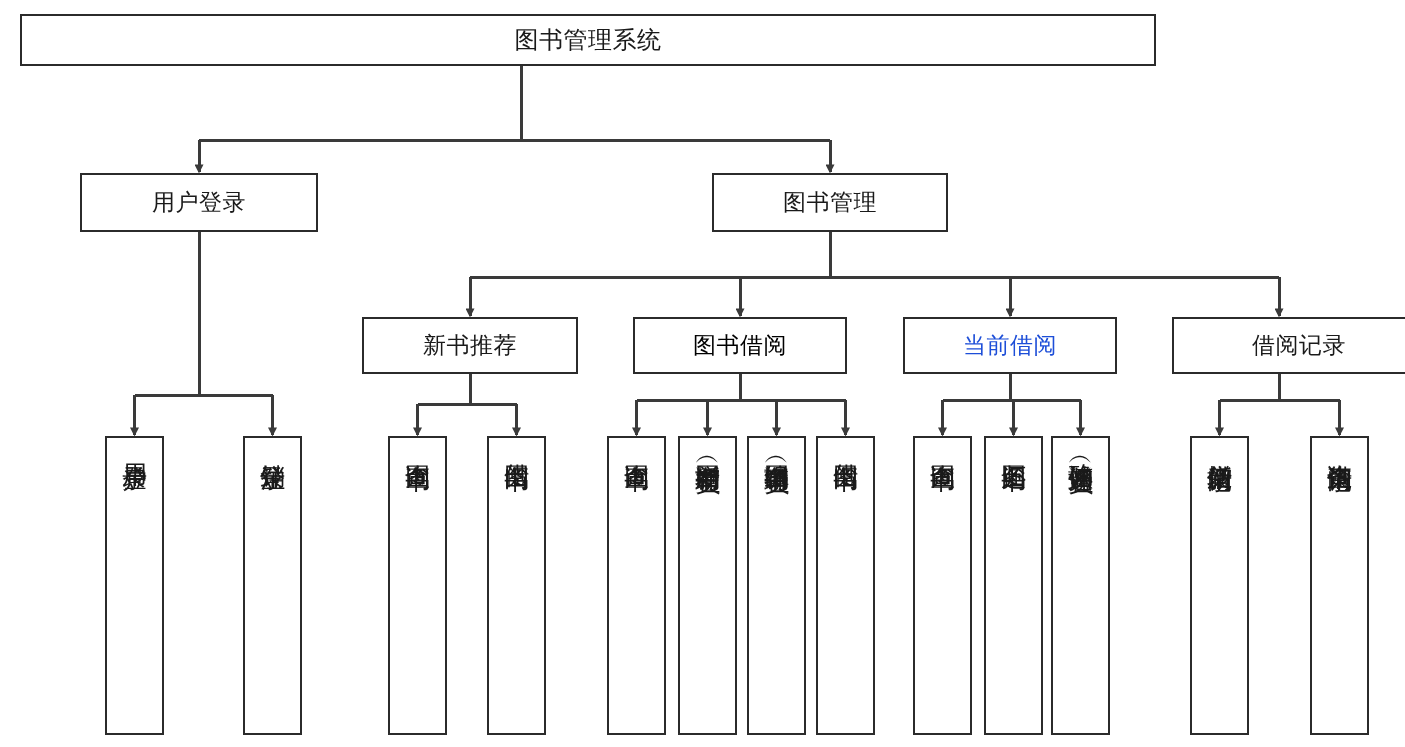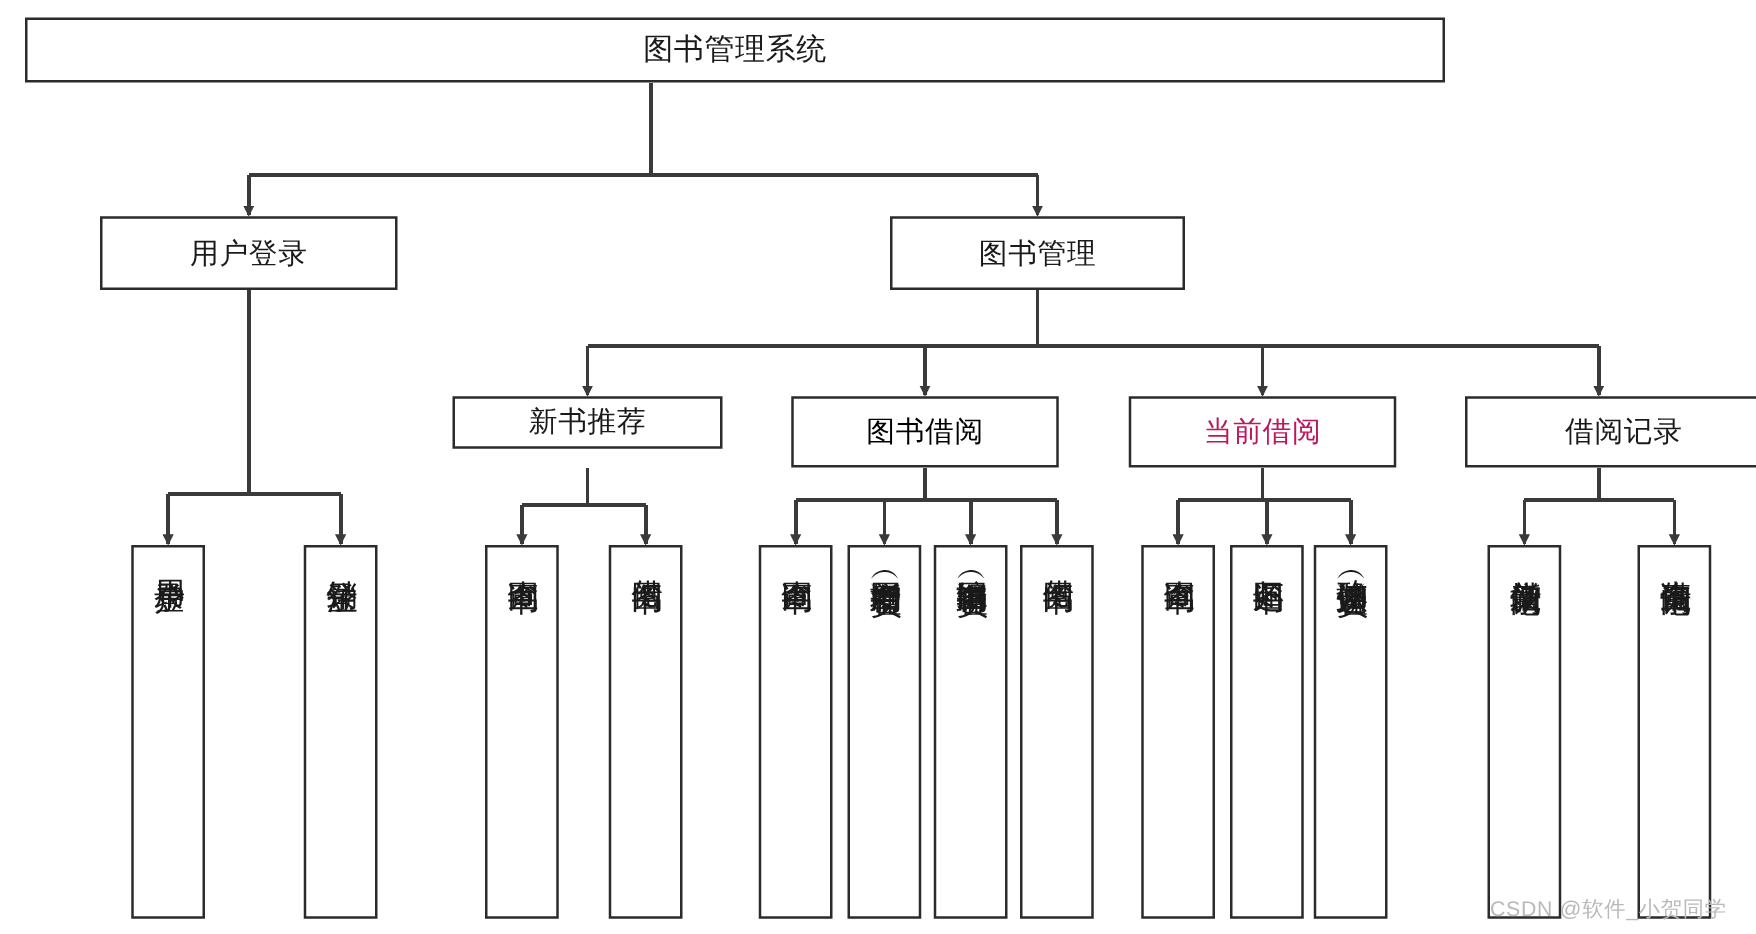--- a/index.html
+++ b/index.html
@@ -121,28 +121,28 @@
   <div id="node-layer">
       <div class="node-box node-h node-root" style="left: 20px; top: 14px; width: 1136px; height: 52px; border-color: rgb(43, 43, 43);">
         <span class="node-label" style="color: rgb(26, 26, 26);">图书管理系统</span>
       </div>
       <div class="node-box node-h" style="left: 80px; top: 173px; width: 238px; height: 59px; border-color: rgb(43, 43, 43);">
         <span class="node-label" style="color: rgb(26, 26, 26);">用户登录</span>
       </div>
       <div class="node-box node-h" style="left: 712px; top: 173px; width: 236px; height: 59px; border-color: rgb(43, 43, 43);">
         <span class="node-label" style="color: rgb(26, 26, 26);">图书管理</span>
       </div>
-      <div class="node-box node-h" style="left: 362px; top: 317px; width: 216px; height: 42px; border-color: rgb(43, 43, 43);">
+      <div class="node-box node-h" style="left: 362px; top: 317px; width: 216px; height: 57px; border-color: rgb(43, 43, 43);">
         <span class="node-label" style="color: rgb(26, 26, 26);">新书推荐</span>
       </div>
       <div class="node-box node-h" style="left: 633px; top: 317px; width: 214px; height: 57px; border-color: rgb(43, 43, 43);">
         <span class="node-label" style="color: #000000;">图书借阅</span>
       </div>
       <div class="node-box node-h" style="left: 903px; top: 317px; width: 214px; height: 57px; border-color: rgb(43, 43, 43);">
-        <span class="node-label" style="color: #be185d;">当前借阅</span>
+        <span class="node-label" style="color: #1d4ed8;">当前借阅</span>
       </div>
       <div class="node-box node-h" style="left: 1172px; top: 317px; width: 254px; height: 57px; border-color: rgb(43, 43, 43);">
         <span class="node-label" style="color: rgb(26, 26, 26);">借阅记录</span>
       </div>
       <div class="node-box node-v" style="left: 105px; top: 436px; width: 59px; height: 299px; border-color: rgb(43, 43, 43);">
         <span class="node-label" style="color: rgb(26, 26, 26);">用户登录</span>
       </div>
       <div class="node-box node-v" style="left: 243px; top: 436px; width: 59px; height: 299px; border-color: rgb(43, 43, 43);">
         <span class="node-label" style="color: rgb(26, 26, 26);">注销登录</span>
       </div>
@@ -173,14 +173,13 @@
       <div class="node-box node-v" style="left: 1051px; top: 436px; width: 59px; height: 299px; border-color: rgb(43, 43, 43);">
         <span class="node-label" style="color: rgb(26, 26, 26);">确认归还（管理员）</span>
       </div>
       <div class="node-box node-v" style="left: 1190px; top: 436px; width: 59px; height: 299px; border-color: rgb(43, 43, 43);">
         <span class="node-label" style="color: rgb(26, 26, 26);">新增借阅记录</span>
       </div>
       <div class="node-box node-v" style="left: 1310px; top: 436px; width: 59px; height: 299px; border-color: rgb(43, 43, 43);">
         <span class="node-label" style="color: rgb(26, 26, 26);">查询借阅记录</span>
       </div>
     </div>
-  <div class="watermark" style="left: 1192px; top: 716px; color: rgb(185, 185, 185);">CSDN @软件_小贺同学</div>
 </div>
 
 </body></html>

